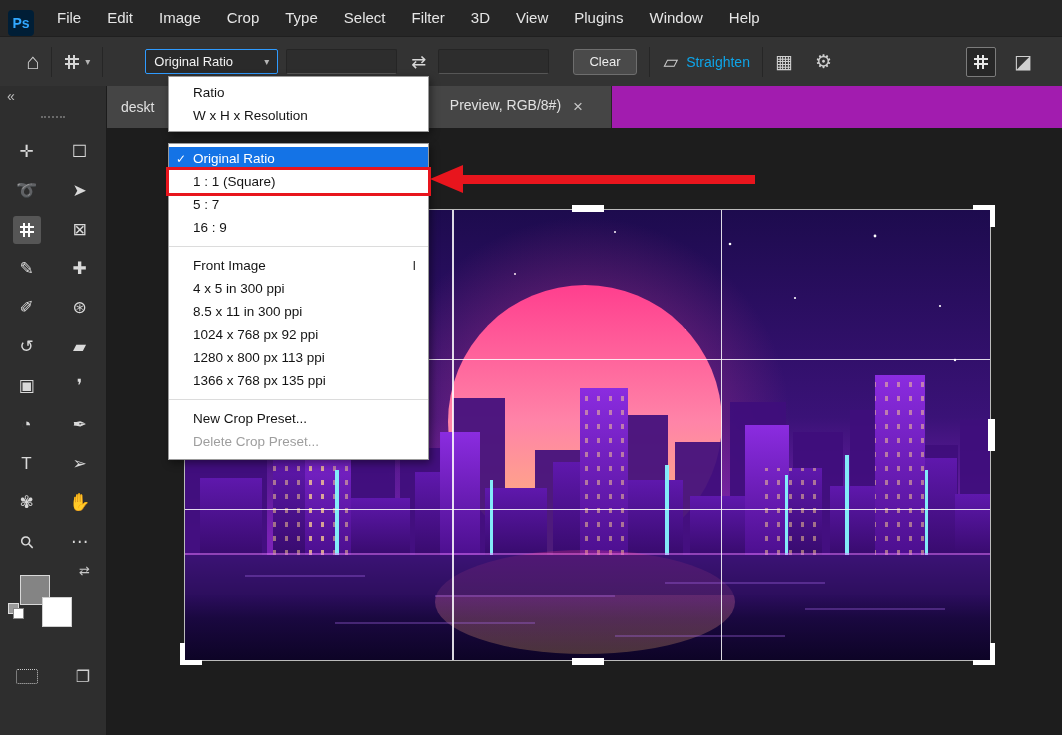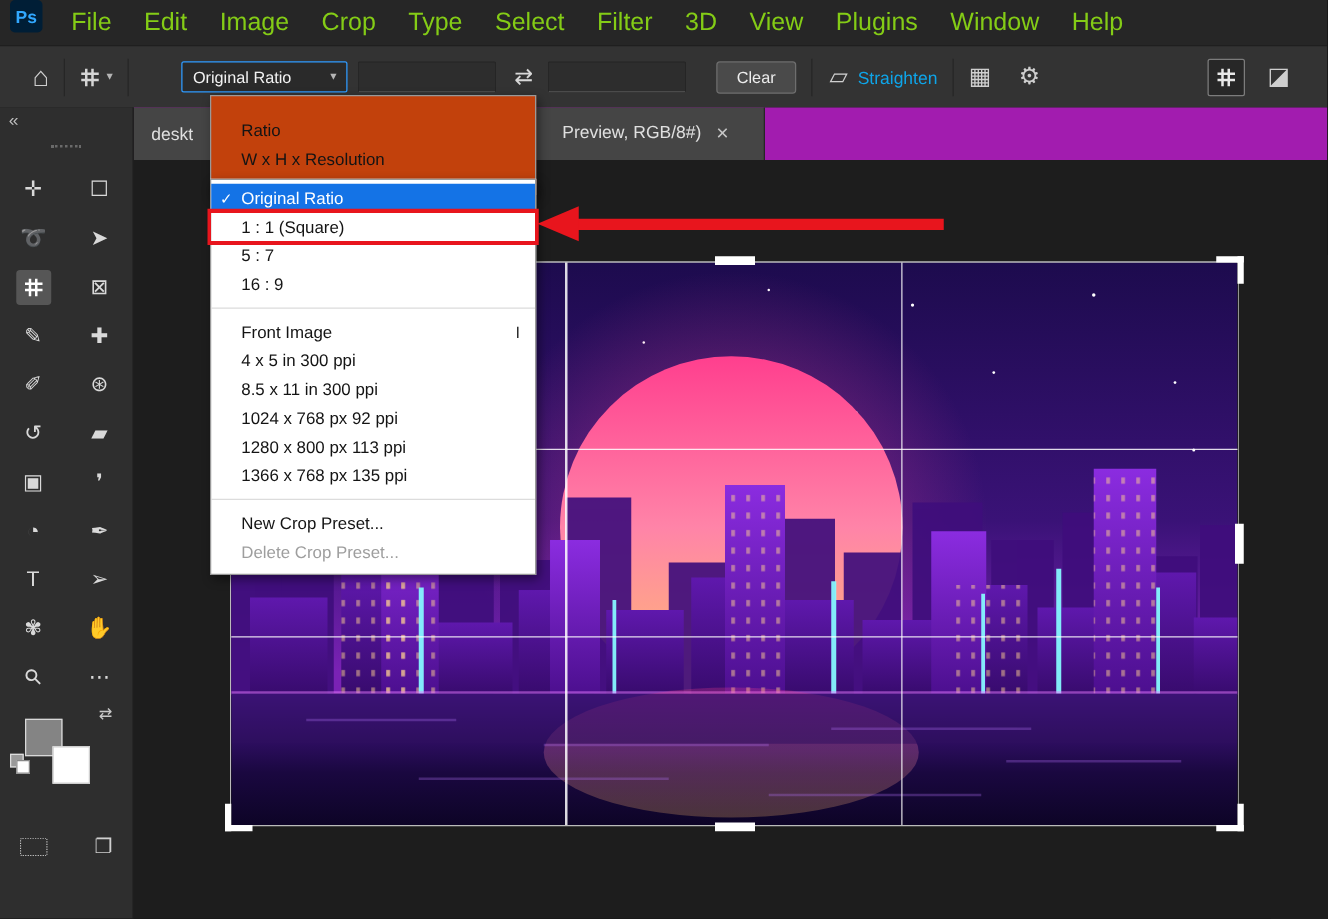--- a/index.html
+++ b/index.html
@@ -1,24 +1,24 @@
 <!DOCTYPE html>
 <html><head>
 <meta charset="utf-8">
 <style>
   *{box-sizing:border-box;margin:0;padding:0}
   body{background:#111;font-family:"Liberation Sans","DejaVu Sans",sans-serif}
   .app{position:relative;width:1062px;height:735px;background:#1d1d1d;overflow:hidden;color:#ddd;cursor:default}
 
   
-  .menubar{height:36px;background:#262626;display:flex;align-items:flex-start;padding-left:8px}
+  .menubar{height:36px;background:#262626;display:flex;align-items:flex-end;padding-left:8px}
   .ps-logo{width:26px;height:26px;border-radius:4px;background:#001e36;color:#31a8ff;font-weight:bold;
            font-size:14px;display:flex;align-items:center;justify-content:center;margin-right:10px}
   .menu-items{display:flex}
-  .menu-item{padding:0 13px;font-size:20px;color:#84cc16;line-height:36px}
+  .menu-item{padding:0 13px;font-size:15px;color:#e5e5e5;line-height:36px}
 
   
   .optionsbar{height:50px;background:#333;border-top:1px solid #1f1f1f;display:flex;align-items:center;padding-left:26px}
   .ob-sep{width:1px;height:30px;background:#262626;margin:0 12px;flex:none}
   .ob-icon{font-size:19px;color:#cfcfcf;line-height:1}
   .home-ico{font-size:22px}
   .tool-preset{display:flex;align-items:center;gap:5px;color:#d5d5d5}
   .chev{font-size:10px;color:#b5b5b5}
   .ratio-combo{margin-left:30px;width:133px;height:25px;background:#2a2a2a;border:1px solid #2f9bff;border-radius:2px;
                display:flex;align-items:center;justify-content:space-between;padding:0 8px;font-size:13px;color:#f2f2f2;flex:none}
@@ -87,22 +87,22 @@
   .h-tl{left:-5px;top:-5px;width:22px;height:22px;border-left:5px solid #fff;border-top:5px solid #fff}
   .h-tr{right:-5px;top:-5px;width:22px;height:22px;border-right:5px solid #fff;border-top:5px solid #fff}
   .h-bl{left:-5px;bottom:-5px;width:22px;height:22px;border-left:5px solid #fff;border-bottom:5px solid #fff}
   .h-br{right:-5px;bottom:-5px;width:22px;height:22px;border-right:5px solid #fff;border-bottom:5px solid #fff}
   .h-t{left:50%;top:-5px;margin-left:-16px;width:32px;height:7px;background:#fff}
   .h-b{left:50%;bottom:-5px;margin-left:-16px;width:32px;height:7px;background:#fff}
   .h-l{left:-5px;top:50%;margin-top:-16px;width:7px;height:32px;background:#fff}
   .h-r{right:-5px;top:50%;margin-top:-16px;width:7px;height:32px;background:#fff}
 
   
-  .dd-top{position:absolute;left:168px;top:76px;width:261px;background:#c2410c;border:1px solid #999;
-          padding:16px 0;z-index:60;box-shadow:2px 3px 8px rgba(0,0,0,.45)}
+  .dd-top{position:absolute;left:168px;top:76px;width:261px;background:#ffffff;border:1px solid #999;
+          padding:4px 0;z-index:60;box-shadow:2px 3px 8px rgba(0,0,0,.45)}
   .dd-main{position:absolute;left:168px;top:143px;width:261px;background:#fff;border:1px solid #999;
            padding:3px 0 6px;z-index:60;box-shadow:2px 3px 8px rgba(0,0,0,.45)}
   .dd-item{height:23px;display:flex;align-items:center;font-size:13.5px;color:#141414;padding-right:8px;position:relative}
   .dd-item .check{width:17px;margin-left:7px;font-size:12px;visibility:hidden;text-align:left}
   .dd-item.checked .check{visibility:visible}
   .dd-item.selected{background:#1473e6;color:#fff}
   .dd-item.redbox{box-shadow:0 0 0 3px #e8151d;z-index:3}
   .dd-item .shortcut{margin-left:auto;margin-right:4px;color:#2d2d2d;font-size:13px}
   .dd-item.selected .shortcut{color:#fff}
   .dd-item.disabled{color:#9e9e9e}

